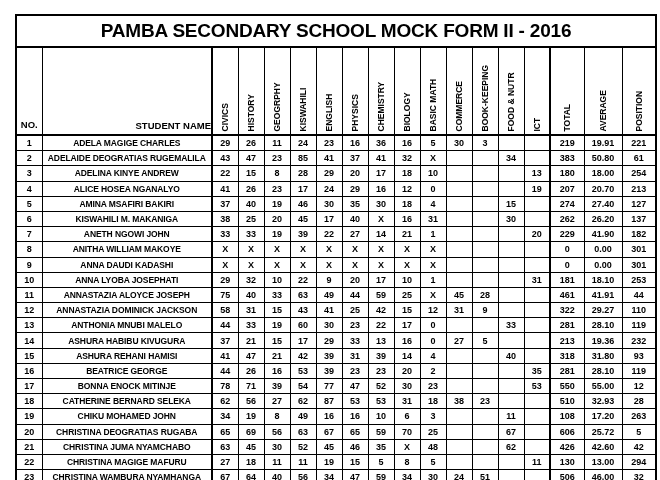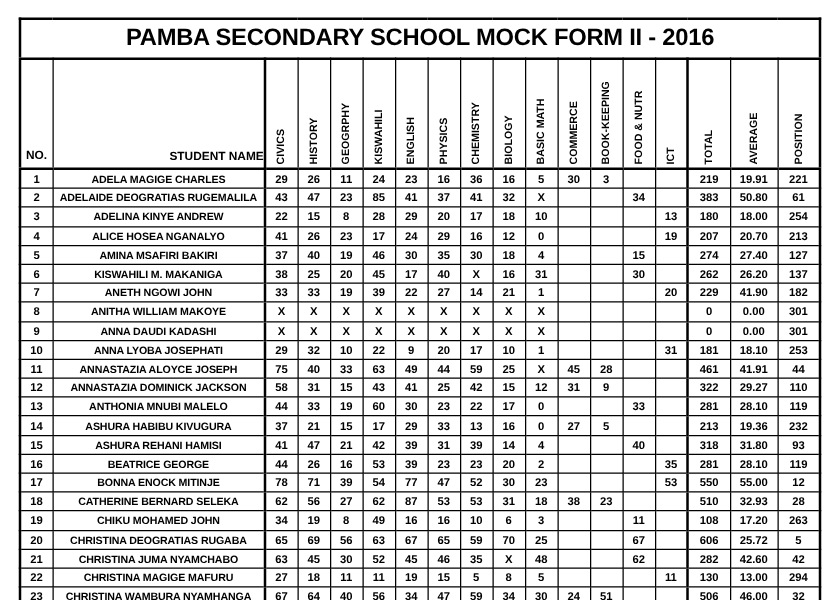--- a/index.html
+++ b/index.html
@@ -584,21 +584,21 @@
           <td class="c-sub">52</td>
           <td class="c-sub">45</td>
           <td class="c-sub">46</td>
           <td class="c-sub">35</td>
           <td class="c-sub">X</td>
           <td class="c-sub">48</td>
           <td class="c-sub"></td>
           <td class="c-sub"></td>
           <td class="c-sub">62</td>
           <td class="c-sub heavy-r"></td>
-          <td class="c-num">282</td>
+          <td class="c-num">426</td>
           <td class="c-num">42.60</td>
           <td class="c-num">42</td>
         </tr>
         <tr>
           <td class="c-no">22</td>
           <td class="c-name heavy-r">CHRISTINA MAGIGE MAFURU</td>
           <td class="c-sub">27</td>
           <td class="c-sub">18</td>
           <td class="c-sub">11</td>
           <td class="c-sub">11</td>

